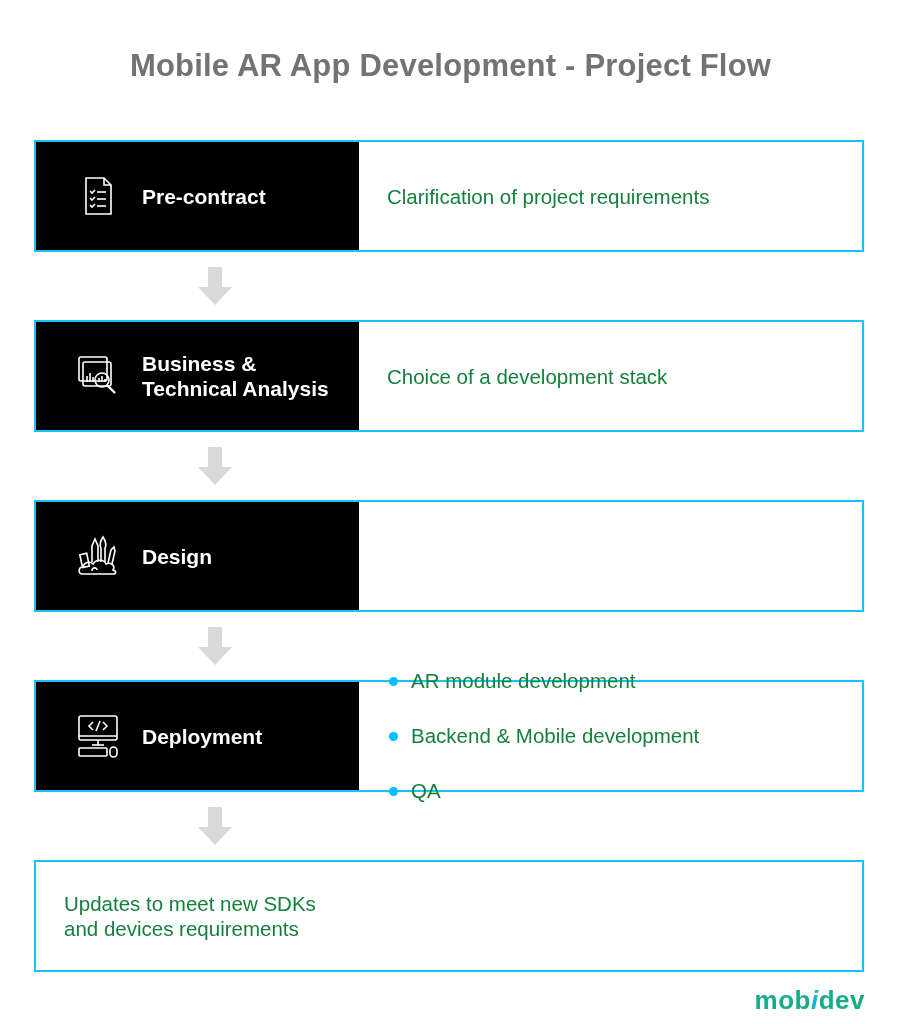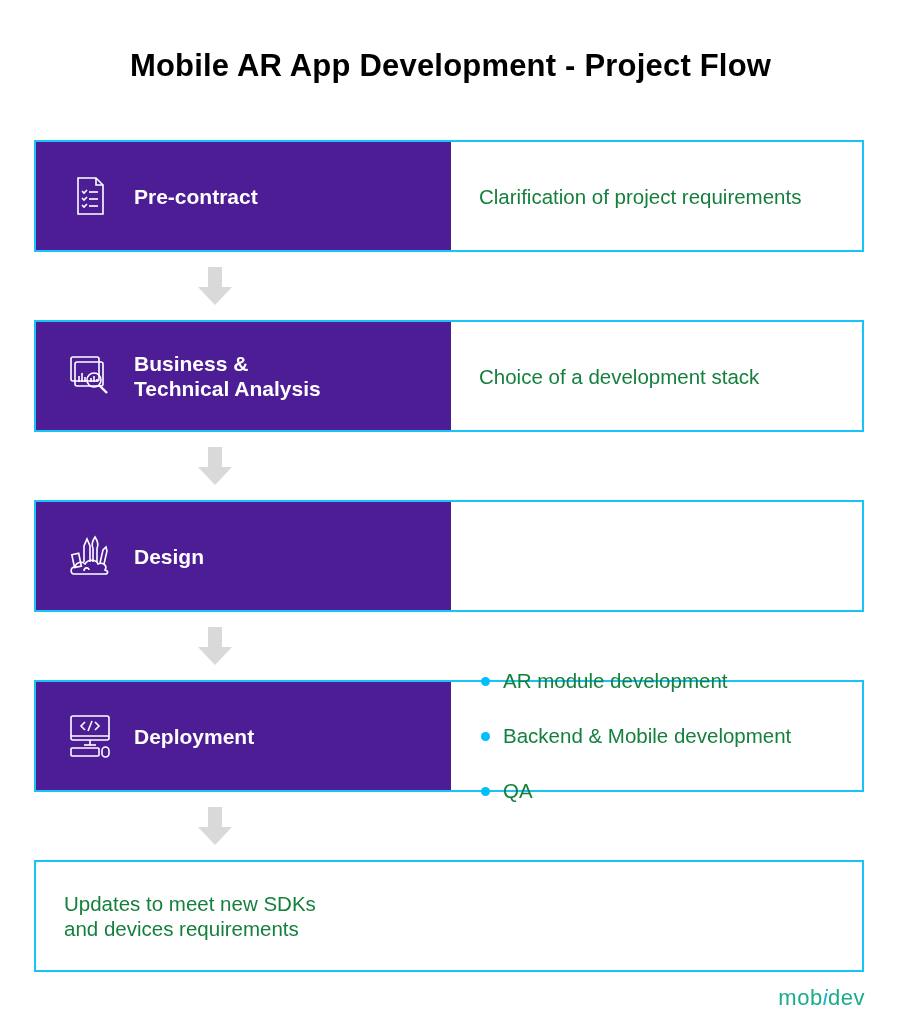--- a/index.html
+++ b/index.html
@@ -1,28 +1,28 @@
 <!DOCTYPE html>
 <html><head>
 <meta charset="utf-8">
 <style>
   html, body { margin:0; padding:0; background:#ffffff; }
   body { width:901px; height:1024px; position:relative; overflow:hidden; font-family:"Liberation Sans", sans-serif; }
-  .title { position:absolute; top:48px; left:0; width:901px; text-align:center; font-size:31px; font-weight:bold; color:#000000; letter-spacing:0.2px; }
+  .title { position:absolute; top:48px; left:0; width:901px; text-align:center; font-size:31px; font-weight:bold; color:#737373; letter-spacing:0.2px; }
   .step { position:absolute; left:34px; width:830px; height:112px; border:2px solid #18c3f7; box-sizing:border-box; display:flex; background:#fff; }
-  .step .left { width:415px; height:100%; background:#4c1d95; display:flex; align-items:center; box-sizing:border-box; padding-left:32px; }
+  .step .left { width:323px; height:100%; background:#000000; display:flex; align-items:center; box-sizing:border-box; padding-left:40px; }
   .step .icon { width:44px; height:44px; flex:0 0 44px; display:flex; align-items:center; justify-content:center; }
   .step .icon svg { width:44px; height:44px; }
   .step .label { color:#ffffff; font-weight:bold; font-size:21px; line-height:25px; margin-left:22px; white-space:pre-line; }
   .step .right { flex:1; display:flex; align-items:center; padding-left:28px; color:#15803d; font-size:20.5px; line-height:25px; white-space:pre-line; }
   .bullets { list-style:none; margin:0; padding:0; }
   .bullets li { position:relative; padding-left:24px; line-height:30px; }
   .bullets li .dot { position:absolute; left:2px; top:11px; width:9px; height:9px; border-radius:50%; background:#00bfff; }
   .arrow { position:absolute; left:197px; width:36px; height:40px; }
-  .logo { position:absolute; right:36px; top:985px; font-size:22px; font-weight:normal; color:#1aab8a; letter-spacing:0.5px; }
+  .logo { position:absolute; right:36px; top:985px; font-size:26px; font-weight:bold; color:#1aab8a; letter-spacing:0.5px; }
   .logo .i { color:#19b3d8; font-style:italic; }
 </style>
 </head>
 <body>
 
 <div class="title">Mobile AR App Development - Project Flow</div>
 
 <div class="step" style="top:140px;">
   <div class="left">
     <span class="icon">

